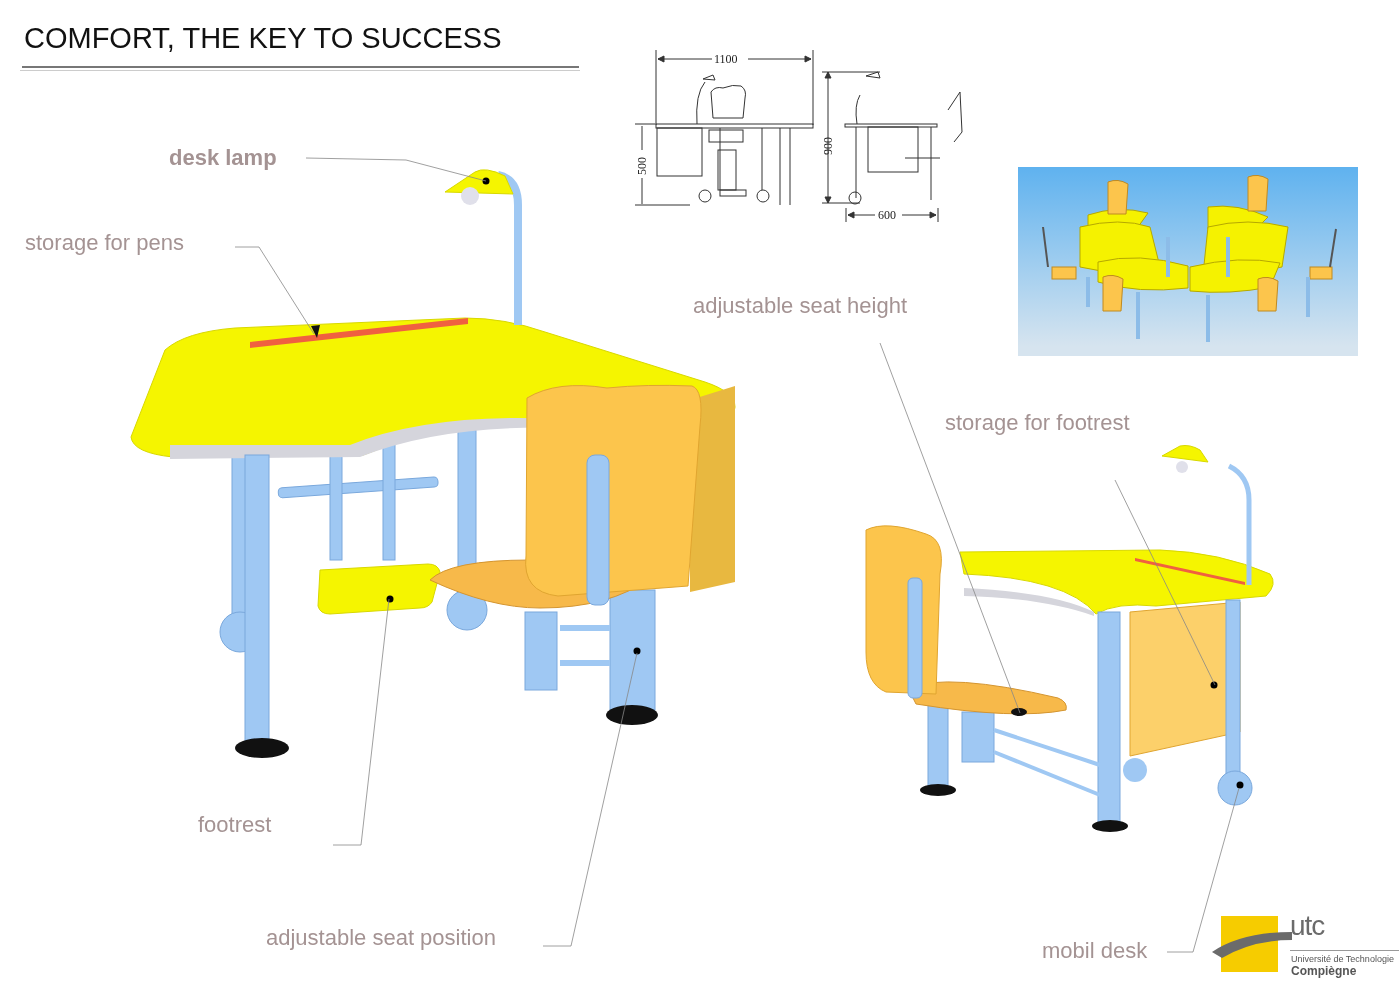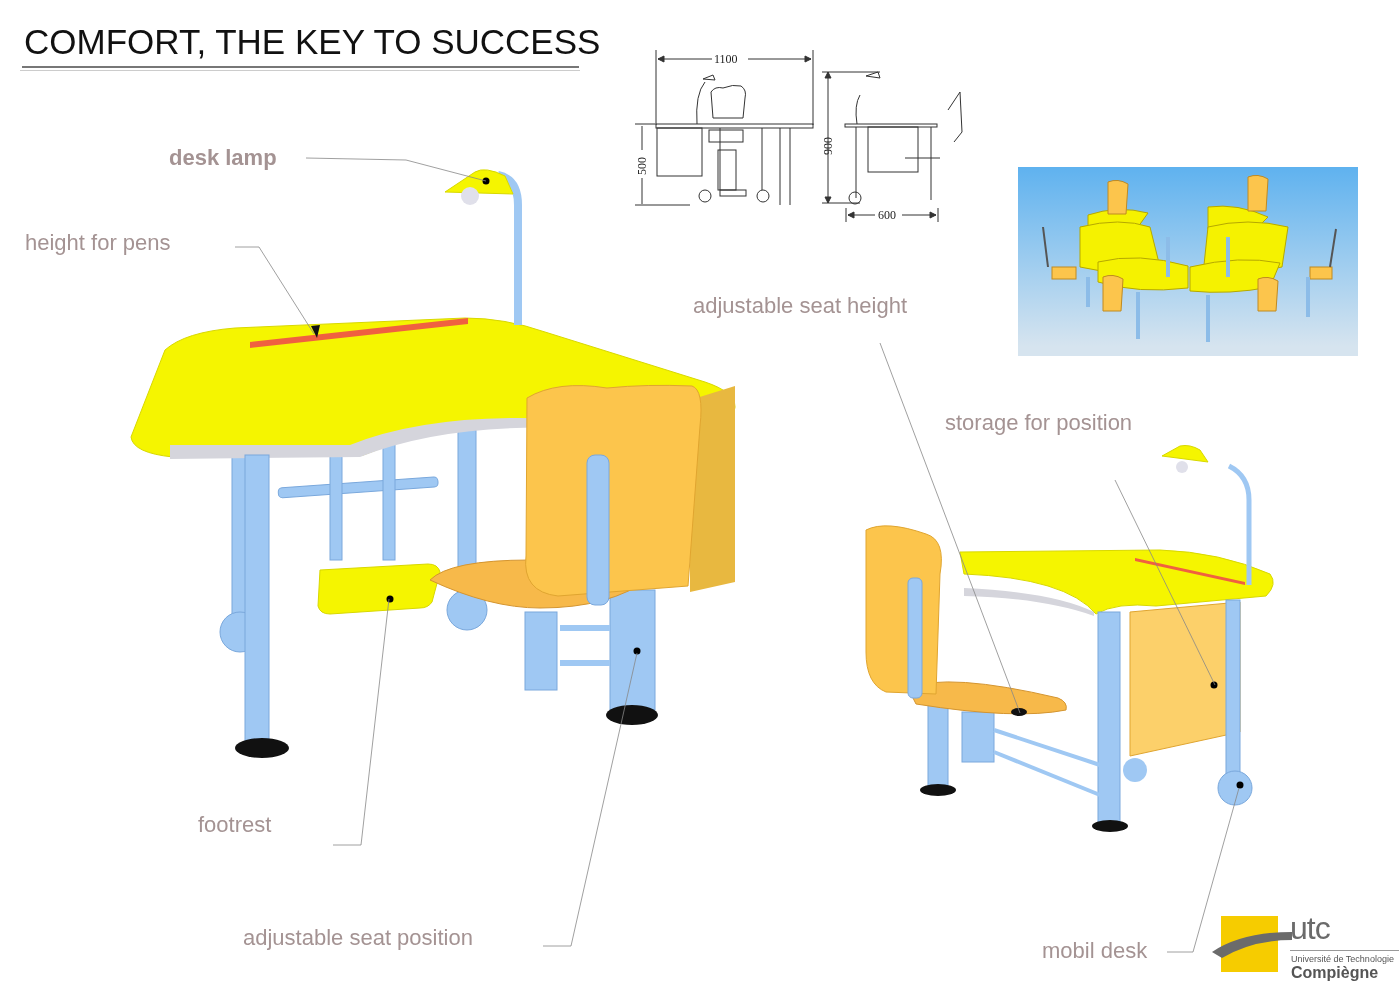--- a/index.html
+++ b/index.html
@@ -1,28 +1,28 @@
 <!DOCTYPE html>
 <html><head>
 <meta charset="utf-8">
 <style>
   html,body{margin:0;padding:0;background:#ffffff;}
   body{width:1399px;height:989px;position:relative;overflow:hidden;font-family:"DejaVu Sans","Liberation Sans",sans-serif;}
-  .title{position:absolute;left:24px;top:22px;font-size:35px;font-family:"Liberation Sans","DejaVu Sans",sans-serif;color:#111;letter-spacing:0px;white-space:nowrap;}
+  .title{position:absolute;left:24px;top:22px;font-size:29px;font-family:"Liberation Sans","DejaVu Sans",sans-serif;color:#111;letter-spacing:0px;white-space:nowrap;}
   .title-rule{position:absolute;left:22px;top:66px;width:557px;height:2px;background:#777;}
   .title-rule2{position:absolute;left:20px;top:70px;width:560px;height:1px;background:#ccc;}
   .label{position:absolute;font-size:22px;color:#a49393;white-space:nowrap;font-family:"Liberation Sans","DejaVu Sans",sans-serif;}
   svg.scene{position:absolute;left:0;top:0;}
   .inset{position:absolute;left:1018px;top:167px;width:340px;height:189px;background:linear-gradient(#5fb2ef,#d6e4ef 95%);}
   .logo{position:absolute;left:1210px;top:912px;width:189px;height:77px;}
   .logo-square{position:absolute;left:11px;top:4px;width:57px;height:56px;background:#f6cc00;}
-  .logo-utc{position:absolute;left:80px;top:-2px;font-size:32px;color:#6b6b6b;font-family:"Liberation Sans","DejaVu Sans",sans-serif;letter-spacing:-1px;}
+  .logo-utc{position:absolute;left:80px;top:-2px;font-size:28px;color:#6b6b6b;font-family:"Liberation Sans","DejaVu Sans",sans-serif;letter-spacing:-1px;}
   .logo-rule{position:absolute;left:80px;top:38px;width:110px;height:1px;background:#999;}
   .logo-l1{position:absolute;left:81px;top:42px;font-size:9px;color:#555;white-space:nowrap;font-family:"Liberation Sans",sans-serif;}
-  .logo-l2{position:absolute;left:81px;top:52px;font-size:16px;color:#555;font-weight:bold;font-family:"Liberation Sans",sans-serif;}
+  .logo-l2{position:absolute;left:81px;top:52px;font-size:12px;color:#555;font-weight:bold;font-family:"Liberation Sans",sans-serif;}
   .dim{font-family:"Liberation Serif","DejaVu Serif",serif;font-size:12px;fill:#222;}
 </style>
 </head>
 <body>
 
 <div class="title">COMFORT, THE KEY TO SUCCESS</div>
 <div class="title-rule"></div>
 <div class="title-rule2"></div>
 
 <svg class="scene" width="1399" height="989">
@@ -194,25 +194,25 @@
     <path d="M880 343 l140 370"></path>
     <path d="M1115 480 l100 205"></path>
     <path d="M333 845 l28 0 l28 -246"></path>
     <path d="M543 946 l28 0 l66 -293"></path>
     <path d="M1167 952 l26 0 l46 -164"></path>
   </g>
   <path d="M311 326 l6 12 l3 -13 z" fill="#111"></path>
 </svg>
 
 <div class="label" style="left:169px;top:145px;font-weight:bold;">desk lamp</div>
-<div class="label" style="left:25px;top:230px;">height for pens</div>
+<div class="label" style="left:25px;top:230px;">storage for pens</div>
 <div class="label" style="left:693px;top:293px;">adjustable  seat height</div>
-<div class="label" style="left:945px;top:410px;">storage for position</div>
+<div class="label" style="left:945px;top:410px;">storage for footrest</div>
 <div class="label" style="left:198px;top:812px;">footrest</div>
-<div class="label" style="left:243px;top:925px;">adjustable seat position</div>
+<div class="label" style="left:266px;top:925px;">adjustable seat position</div>
 <div class="label" style="left:1042px;top:938px;">mobil desk</div>
 
 <div class="logo">
   <div class="logo-square"></div>
   <svg style="position:absolute;left:0;top:10px;" width="100" height="40">
     <path d="M2 30 q30 -20 80 -20 l0 8 q-40 0 -70 18 z" fill="#6b6b6b"></path>
   </svg>
   <div class="logo-utc">utc</div>
   <div class="logo-rule"></div>
   <div class="logo-l1">Université de Technologie</div>

